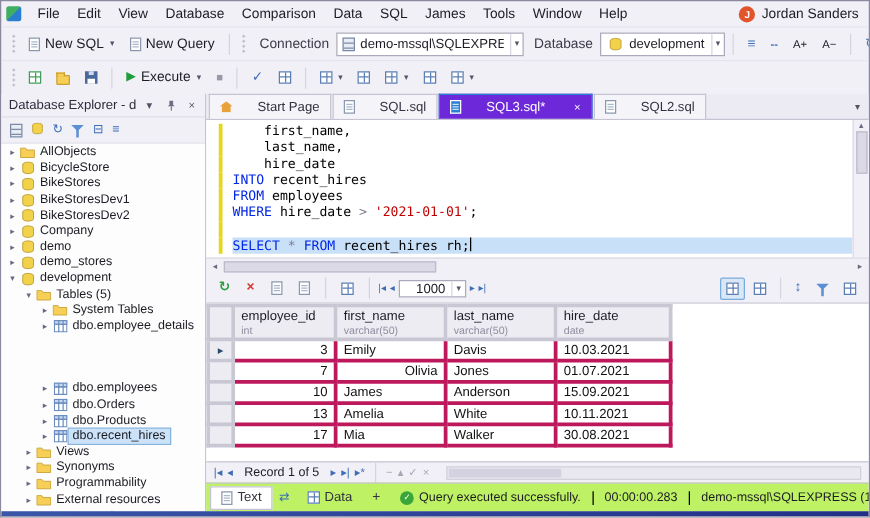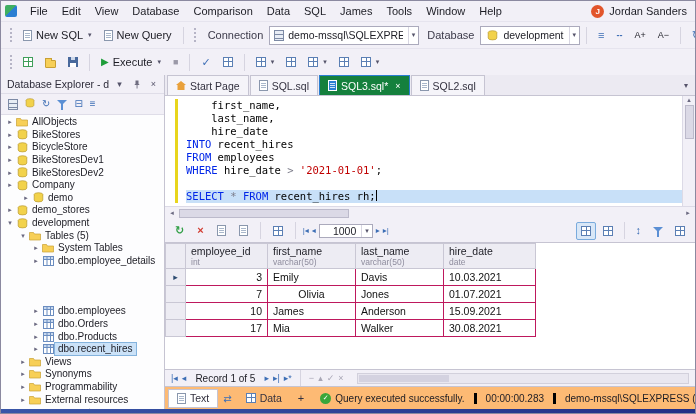--- a/index.html
+++ b/index.html
@@ -60,22 +60,22 @@
 .tree{flex:1;background:#fdfdfe;overflow:hidden;padding-top:1px}
 .tree-row{height:12.6px;display:flex;align-items:center;white-space:nowrap;font-size:10px}
 .tree-arrow{width:10px;flex:none;text-align:center;font-size:7px;color:#6a6880}
 .tree-icon{width:14px;flex:none;display:flex;align-items:center;justify-content:center}
 .tree-icon svg{display:block}
 .tree-label{padding:0 3px;line-height:12px}
 .tree-row.selected .tree-label{background:#cbe2f8;outline:1px solid #84b3dd}
 
 .main{flex:1;display:flex;flex-direction:column;min-width:0}
 .tabstrip{height:21px;display:flex;align-items:flex-end;background:#eceaf2;border-bottom:1px solid #c6c4d2;padding-left:2px;flex:none}
-.tab{display:flex;align-items:center;gap:4px;height:20px;padding:0 8px;border:1px solid #c6c4d2;border-bottom:none;background:#f5f4f9;margin-right:1px;font-size:10.5px;color:#33313f}
-.tab.active{background:#15803d;color:#fff;border-color:#2a7ed2}
+.tab{display:flex;align-items:center;gap:20px;height:20px;padding:0 8px;border:1px solid #c6c4d2;border-bottom:none;background:#f5f4f9;margin-right:1px;font-size:10.5px;color:#33313f}
+.tab.active{background:#6d28d9;color:#fff;border-color:#2a7ed2}
 .tab.active .icon-doc{border-color:#fff;background:#2a7ed2}
 .tab.active .icon-doc::after{border-top-color:#cfe3f7;box-shadow:0 2px 0 #cfe3f7,0 4px 0 #cfe3f7}
 .tab-close{font-size:9px;margin-left:3px}
 .tab-list-btn{margin-left:auto;align-self:center;padding:0 7px;color:#55536a;font-size:8px}
 
 .editor{height:110px;background:#fff;display:flex;flex:none;min-width:0}
 .editor-code{flex:1;padding-top:3px;overflow:hidden;font-family:"DejaVu Sans Mono","Liberation Mono",monospace;font-size:10.5px}
 .code-line{display:flex;height:13px;line-height:13px}
 .change-bar{width:3px;background:#e8d51d;margin-left:10px;margin-right:8px;flex:none}
 .line-text{white-space:pre;flex:1}
@@ -90,43 +90,43 @@
 .hscroll{height:13px;flex:none;background:#f2f0f7;border-top:1px solid #dcdae6;display:flex;align-items:center;font-size:7px;color:#6a6880}
 .hs-btn{width:14px;text-align:center}
 .hthumb{width:170px;height:9px;background:#dbd9e6;border:1px solid #bcbacb}
 .hfill{flex:1}
 
 .res-toolbar{height:24px;flex:none;background:#f2f0f7;border-bottom:1px solid #c6c4d2;display:flex;align-items:center;gap:3px;padding:0 5px}
 .pagesize{width:54px;height:14px}
 
 .gridwrap{flex:1;background:#fff;overflow:hidden;min-height:0}
 table.rgrid{border-collapse:collapse;table-layout:fixed;width:100%;font-size:10.5px}
-.rgrid th,.rgrid td{border:1px solid #be185d;overflow:hidden;white-space:nowrap}
+.rgrid th,.rgrid td{border:3px solid #be185d;overflow:hidden;white-space:nowrap}
 .rgrid th{background:#edecf3;border-color:#c9c7d4;font-weight:normal;text-align:left;padding:1px 5px;vertical-align:top}
 .col-name{color:#1c1c24;font-size:10.5px}
 .col-type{color:#8f8d9e;font-size:8.5px}
 .rgrid td{padding:1px 5px;height:17px;color:#111}
 .rgrid .sel-col{width:20px;background:#edecf3;border-color:#c9c7d4;text-align:center;color:#2b4a6f;font-size:9px;padding:1px 2px}
 .rgrid .fill-col{border:none;background:#fff}
 
 .recnav{height:17px;flex:none;background:#f2f0f7;border-top:1px solid #c6c4d2;display:flex;align-items:center;gap:4px;padding:0 6px;font-size:9px}
 .recnav .navg{color:#3d6eb5}
 .recnav .status{color:#1c1c24;font-size:10px;padding:0 5px}
 .recnav .dis{color:#a8a6b5}
 .hsc{flex:1;height:11px;margin-left:10px;background:#e9e7f0;border:1px solid #d2d0dc;position:relative}
 .hsc::before{content:"";position:absolute;left:1px;top:1px;width:90px;height:7px;background:#d4d2e0}
 
-.restabs{height:20px;flex:none;background:#fdba74;border-top:1px solid #c6c4d2;display:flex;align-items:center;padding:11px 3px}
+.restabs{height:20px;flex:none;background:#bef264;border-top:1px solid #c6c4d2;display:flex;align-items:center;padding:11px 3px}
 .rtab{display:flex;align-items:center;gap:4px;height:19px;padding:0 8px;font-size:10.5px;color:#33313f;border:1px solid transparent}
 .rtab.active{background:#fff;border-color:#c6c4d2}
 .swapbtn{padding:0 5px;color:#3d6eb5;font-size:10px}
 .plusbtn{padding:0 7px;font-size:11px;color:#33313f}
 .statusgrp{margin-left:auto;display:flex;align-items:center;height:100%;margin-right:34px}
 .statusseg{display:flex;align-items:center;gap:4px;padding:0 9px;font-size:10px;color:#1c1c24;white-space:nowrap}
-.statusseg + .statusseg{border-left:3px solid #000000}
+.statusseg + .statusseg{border-left:1px solid #000000}
 .okdot{width:11px;height:11px;border-radius:50%;background:#3aa63a;color:#fff;font-size:7px;display:flex;align-items:center;justify-content:center;flex:none}
 
 .statusbar{height:16px;flex:none;background:#fff;border-top:1px solid #d6d4e0;display:flex;align-items:center;justify-content:flex-end;font-size:10px;color:#33313f;padding-right:4px}
 .statusbar span{padding:0 10px}
 .bluebar{height:4px;flex:none;background:linear-gradient(90deg,#3956a8,#222f86)}
 </style>
 </head>
 <body>
 
 <div class="window">
@@ -288,31 +288,31 @@
             <span class="tree-label">AllObjects</span>
           </div>
           <div class="tree-row" style="padding-left: 4px;">
             <span class="tree-arrow">▸</span>
             <span class="tree-icon">
               <svg width="11" height="11" viewBox="0 0 11 11">
                 <ellipse cx="5.5" cy="2.6" rx="4.3" ry="1.9" fill="#f2d24b" stroke="#b99a2e" stroke-width="0.7"></ellipse>
                 <path d="M1.2 2.6 v5.4 a4.3 1.9 0 0 0 8.6 0 v-5.4" fill="#f2d24b" stroke="#b99a2e" stroke-width="0.7"></path>
               </svg>
             </span>
-            <span class="tree-label">BikeStores</span>
+            <span class="tree-label">BicycleStore</span>
           </div>
           <div class="tree-row" style="padding-left: 4px;">
             <span class="tree-arrow">▸</span>
             <span class="tree-icon">
               <svg width="11" height="11" viewBox="0 0 11 11">
                 <ellipse cx="5.5" cy="2.6" rx="4.3" ry="1.9" fill="#f2d24b" stroke="#b99a2e" stroke-width="0.7"></ellipse>
                 <path d="M1.2 2.6 v5.4 a4.3 1.9 0 0 0 8.6 0 v-5.4" fill="#f2d24b" stroke="#b99a2e" stroke-width="0.7"></path>
               </svg>
             </span>
-            <span class="tree-label">BicycleStore</span>
+            <span class="tree-label">BikeStores</span>
           </div>
           <div class="tree-row" style="padding-left: 4px;">
             <span class="tree-arrow">▸</span>
             <span class="tree-icon">
               <svg width="11" height="11" viewBox="0 0 11 11">
                 <ellipse cx="5.5" cy="2.6" rx="4.3" ry="1.9" fill="#f2d24b" stroke="#b99a2e" stroke-width="0.7"></ellipse>
                 <path d="M1.2 2.6 v5.4 a4.3 1.9 0 0 0 8.6 0 v-5.4" fill="#f2d24b" stroke="#b99a2e" stroke-width="0.7"></path>
               </svg>
             </span>
             <span class="tree-label">BikeStoresDev1</span>
@@ -330,21 +330,21 @@
           <div class="tree-row" style="padding-left: 4px;">
             <span class="tree-arrow">▸</span>
             <span class="tree-icon">
               <svg width="11" height="11" viewBox="0 0 11 11">
                 <ellipse cx="5.5" cy="2.6" rx="4.3" ry="1.9" fill="#f2d24b" stroke="#b99a2e" stroke-width="0.7"></ellipse>
                 <path d="M1.2 2.6 v5.4 a4.3 1.9 0 0 0 8.6 0 v-5.4" fill="#f2d24b" stroke="#b99a2e" stroke-width="0.7"></path>
               </svg>
             </span>
             <span class="tree-label">Company</span>
           </div>
-          <div class="tree-row" style="padding-left: 20px;">
+          <div class="tree-row" style="padding-left: 4px;">
             <span class="tree-arrow">▸</span>
             <span class="tree-icon">
               <svg width="11" height="11" viewBox="0 0 11 11">
                 <ellipse cx="5.5" cy="2.6" rx="4.3" ry="1.9" fill="#f2d24b" stroke="#b99a2e" stroke-width="0.7"></ellipse>
                 <path d="M1.2 2.6 v5.4 a4.3 1.9 0 0 0 8.6 0 v-5.4" fill="#f2d24b" stroke="#b99a2e" stroke-width="0.7"></path>
               </svg>
             </span>
             <span class="tree-label">demo</span>
           </div>
           <div class="tree-row" style="padding-left: 4px;">
@@ -643,35 +643,43 @@
                 <td class="sel-col">▸</td>
                 <td class="cell" style="text-align: right;">3</td>
                 <td class="cell" style="text-align: left;">Emily</td>
                 <td class="cell" style="text-align: left;">Davis</td>
                 <td class="cell" style="text-align: left;">10.03.2021</td>
                 <td class="fill-col"></td>
               </tr>
               <tr class="grid-row">
                 <td class="sel-col"></td>
                 <td class="cell" style="text-align: right;">7</td>
-                <td class="cell" style="text-align: center; margin-top: 30px;">Olivia</td>
+                <td class="cell" style="text-align: right; margin-top: 30px;">Olivia</td>
                 <td class="cell" style="text-align: left;">Jones</td>
                 <td class="cell" style="text-align: left;">01.07.2021</td>
                 <td class="fill-col"></td>
               </tr>
               <tr class="grid-row">
                 <td class="sel-col"></td>
                 <td class="cell" style="text-align: right; margin-top: 10px;">10</td>
                 <td class="cell" style="text-align: left;">James</td>
                 <td class="cell" style="text-align: left;">Anderson</td>
                 <td class="cell" style="text-align: left;">15.09.2021</td>
                 <td class="fill-col"></td>
               </tr>
               <tr class="grid-row">
                 <td class="sel-col"></td>
+                <td class="cell" style="text-align: right;">13</td>
+                <td class="cell" style="text-align: left;">Amelia</td>
+                <td class="cell" style="text-align: left;">White</td>
+                <td class="cell" style="text-align: left;">10.11.2021</td>
+                <td class="fill-col"></td>
+              </tr>
+              <tr class="grid-row">
+                <td class="sel-col"></td>
                 <td class="cell" style="text-align: right;">17</td>
                 <td class="cell" style="text-align: left;">Mia</td>
                 <td class="cell" style="text-align: left;">Walker</td>
                 <td class="cell" style="text-align: left;">30.08.2021</td>
                 <td class="fill-col"></td>
               </tr>
             </tbody>
         </table>
       </div>
 

